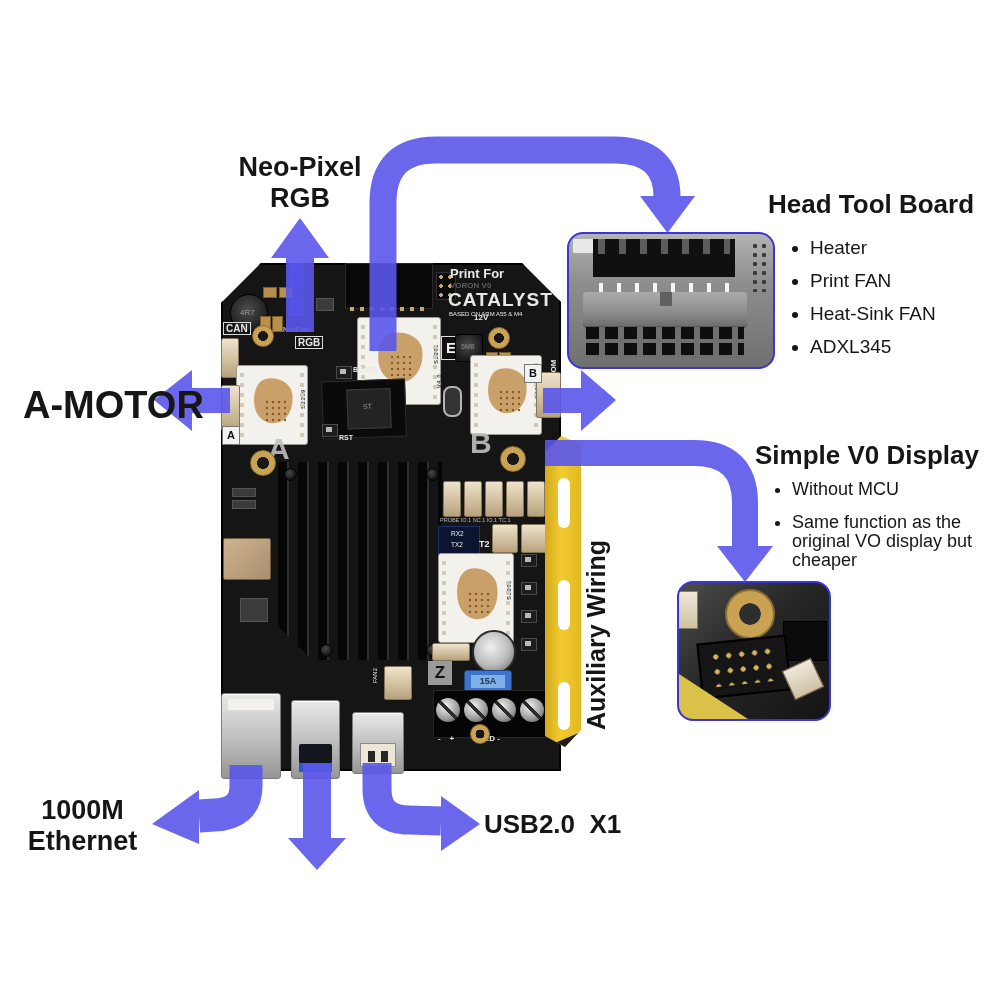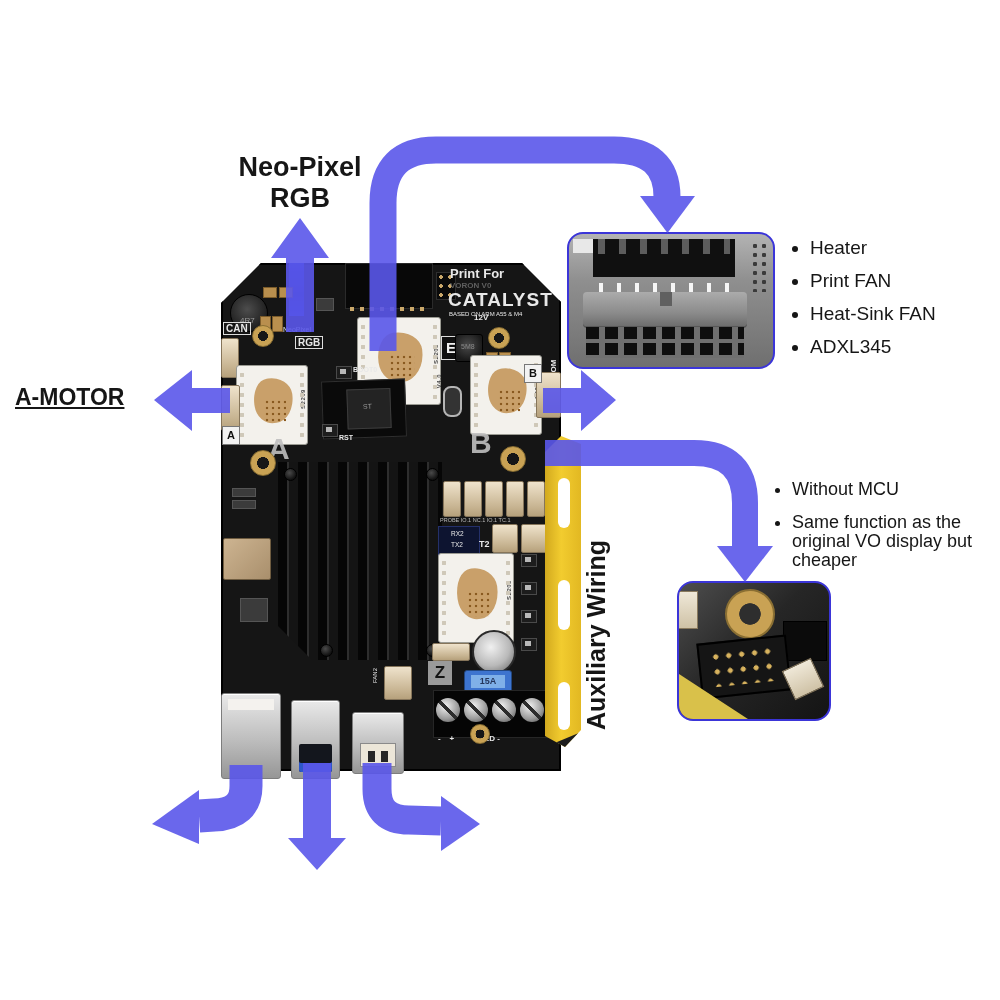--- a/index.html
+++ b/index.html
@@ -116,21 +116,21 @@
   <div class="chipbox" style="left:436px;top:272px;width:18px;height:26px;background:radial-gradient(circle 1.6px at 4px 4px,#c9a76a 1.6px,#0a0a0a 2px);background-size:9px 9px;"></div>
 
   <div class="abs" style="left:289px;top:263px;width:15px;height:53px;background:linear-gradient(180deg,#2a3bd8,#1b2aa8 60%,#2a3bd8);"></div>
 
   <div class="sk" style="left:450px;top:266px;font-size:13px;font-weight:bold;">Print For</div>
   <div class="sk gray" style="left:450px;top:281px;font-size:8px;font-weight:bold;">VORON V0</div>
   <div class="sk" style="left:448px;top:289px;font-size:19px;font-weight:bold;letter-spacing:1px;">CATALYST</div>
   <div class="sk" style="left:449px;top:311px;font-size:6px;">BASED ON ARM A55 &amp; M4</div>
 
   <div class="abs" style="left:230px;top:294px;width:36px;height:36px;border-radius:50%;background:radial-gradient(circle at 45% 40%,#4d4d4d,#222 65%,#0d0d0d);border:1px solid #000;">
-    <span class="sk" style="left:9px;top:21px;font-size:8px;color:#9a9a9a;">4R7</span>
+    <span class="sk" style="left:9px;top:13px;font-size:8px;color:#9a9a9a;">4R7</span>
   </div>
   <div class="smd gold" style="left:263px;top:287px;width:12px;height:9px;"></div>
   <div class="smd gold" style="left:279px;top:287px;width:12px;height:9px;"></div>
   <div class="smd" style="left:316px;top:298px;width:16px;height:11px;"></div>
   <div class="smd gold" style="left:260px;top:316px;width:9px;height:14px;"></div>
   <div class="smd gold" style="left:272px;top:316px;width:9px;height:14px;"></div>
 
   <div class="sk" style="left:223px;top:322px;font-size:10px;font-weight:bold;border:1px solid #ddd;padding:0 2px;">CAN</div>
   <div class="jst" style="left:221px;top:338px;width:16px;height:38px;"></div>
 
@@ -290,30 +290,35 @@
       <path class="ar" d="M199 790 L199 844 L152 824 Z"></path>
       <path class="ar" d="M303 763 L303 838 L288 838 L317 870 L346 838 L331 838 L331 763 Z"></path>
       <path class="ast" stroke-width="29" d="M377 763 L377 789 Q377 820 409 820 L441 821"></path>
       <path class="ar" d="M441 796 L441 851 L480 824 Z"></path>
     </g>
   </svg>
 
   <div class="co" style="left:205px;top:152px;width:190px;font-size:27px;text-align:center;">Neo-Pixel
 RGB</div>
 
+  <div class="co" style="left:768px;top:190px;font-size:26px;">Head Tool Board</div>
   <ul class="blist" style="left:790px;top:238px;width:200px;font-weight:normal;">
     <li>Heater</li>
     <li>Print FAN</li>
     <li>Heat-Sink FAN</li>
     <li>ADXL345</li>
   </ul>
 
-  <div class="co" style="left:15px;top:384px;font-size:23px;text-decoration:underline;">A-MOTOR</div>
-
+  <div class="co" style="left:23px;top:384px;font-size:38px;">A-MOTOR</div>
+
+  <div class="co" style="left:755px;top:441px;font-size:26px;">Simple V0 Display</div>
   <ul class="blist small" style="left:772px;top:480px;width:212px;font-weight:normal;">
     <li>Without MCU</li>
     <li>Same function as the original VO display but cheaper</li>
   </ul>
 
   <div class="co vtext" style="left:582px;top:515px;height:215px;font-size:25px;">Auxiliary Wiring</div>
 
+  <div class="co" style="left:5px;top:795px;width:155px;font-size:27px;text-align:center;">1000M
+Ethernet</div>
+  <div class="co pre" style="left:484px;top:810px;font-size:26px;">USB2.0  X1</div>
 
 </div>
 
 </body></html>

